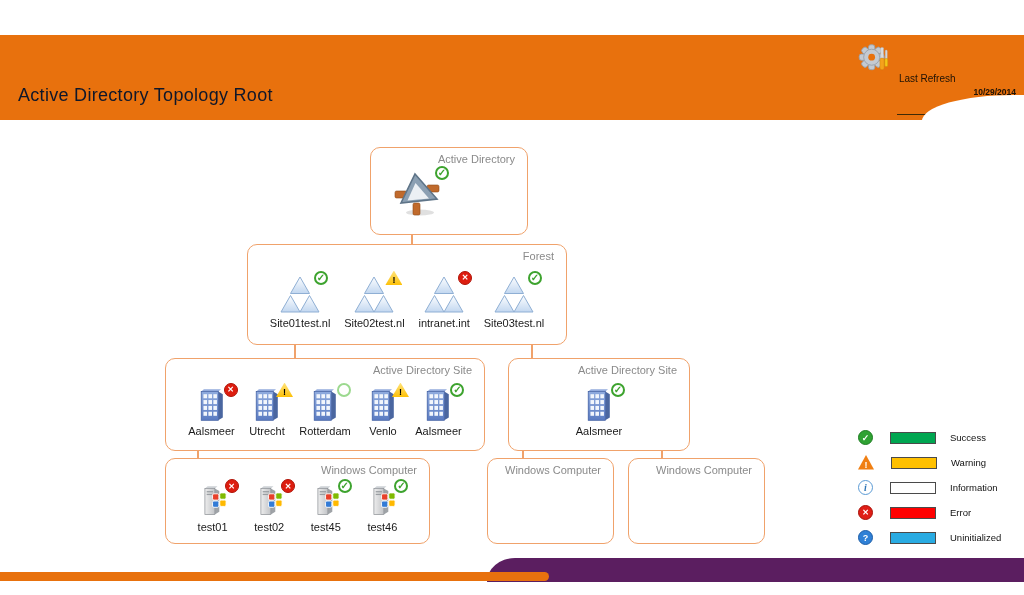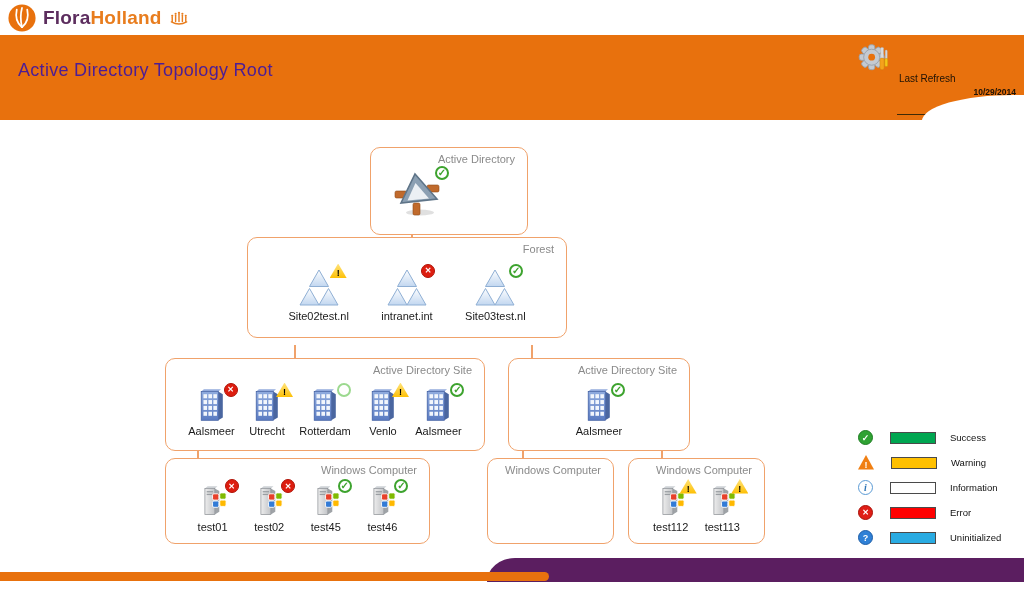--- a/index.html
+++ b/index.html
@@ -9,33 +9,33 @@
   
   .topbar{position:absolute;left:0;top:0;right:0;height:35px;background:#fff;display:flex;align-items:center;}
   .logo-flower{width:28px;height:28px;margin-left:8px;}
   .brand{margin-left:7px;font-size:19px;font-weight:bold;letter-spacing:.2px;display:flex;align-items:center;}
   .brand .flora{color:#5C2D5E;}
   .brand .holland{color:#E87D1E;}
   .logo-crown{width:22px;height:16px;margin-left:6px;margin-top:2px;}
 
   
   .header{position:absolute;left:0;top:35px;right:0;height:85px;background:#E8710D;}
-  .page-title{position:absolute;left:18px;top:25px;color:#4c1d95;font-size:18px;letter-spacing:.3px;}
+  .page-title{position:absolute;left:18px;top:50px;color:#0f172a;font-size:18px;letter-spacing:.3px;}
   .swoosh{position:absolute;right:0;top:60px;width:102px;height:26px;background:#fff;
           border-top-left-radius:95px 27px;}
   .refresh{position:absolute;right:6px;top:6px;display:flex;align-items:flex-start;}
   .gear{width:32px;height:32px;margin-right:8px;margin-top:2px;cursor:pointer;}
   .refresh-info{display:flex;align-items:center;border-bottom:1.5px solid #402a06;padding:2px 2px 5px 2px;}
   .refresh-label{font-size:10px;color:#1d1206;margin-right:16px;margin-top:4px;}
   .refresh-dt{display:flex;flex-direction:column;align-items:flex-end;font-size:8.5px;font-weight:bold;color:#1d1206;line-height:11px;margin-top:44px;}
 
   
   .tbox{position:absolute;background:#fff;border:1.5px solid #F0A26B;border-radius:10px;}
   .b0{left:334px;top:147px;width:156px;height:86px;margin-left:36px;}
-  .b1{left:247px;top:237px;width:318px;height:99px;}
+  .b1{left:247px;top:244px;width:318px;height:99px;}
   .b2{left:165px;top:358px;width:318px;height:91px;}
   .b3{left:508px;top:358px;width:180px;height:91px;}
   .b4{left:165px;top:458px;width:263px;height:84px;}
   .b5{left:487px;top:458px;width:125px;height:84px;}
   .b6{left:628px;top:458px;width:135px;height:84px;}
   .tbox-label{position:absolute;top:5px;right:12px;font-size:11px;color:#8a8a8a;}
   .items{position:absolute;left:8px;right:8px;top:20px;bottom:6px;display:flex;
          justify-content:space-evenly;align-items:center;}
   .b0 .items{justify-content:flex-start;padding-left:14px;top:12px;}
   .node{display:flex;flex-direction:column;align-items:center;cursor:pointer;}
@@ -195,32 +195,20 @@
         <path d="M10 6.5 C8 16 10 22 16 26.5"></path>
         <path d="M22 6.5 C24 16 22 22 16 26.5"></path>
         <path d="M16 4.5 C14.2 11 14.2 19 16 26.5"></path>
       </g>
     </symbol>
   </defs>
 </svg>
 
 <div class="page">
 
-  <div class="topbar">
-    <svg class="logo-flower">
-        <use href="#ic-flower"></use>
-      </svg>
-    <div class="brand">
-      <span class="flora">Flora</span>
-        <span class="holland">Holland</span>
-    </div>
-    <svg class="logo-crown">
-        <use href="#ic-crown"></use>
-      </svg>
-  </div>
 
   <div class="header">
     <div class="page-title">Active Directory Topology Root</div>
     <div class="refresh">
       <svg class="gear">
           <use href="#ic-gear"></use>
         </svg>
       <div class="refresh-info">
         <span class="refresh-label">Last Refresh</span>
         <span class="refresh-dt">
@@ -254,20 +242,29 @@
   </div>
 
   <div class="tbox b1">
     <div class="tbox-label">Forest</div>
     <div class="items">
       <div class="node">
         <div class="nicon">
           <svg class="svgic">
               <use href="#ic-forest"></use>
             </svg>
+          <span class="badge" data-status="success"></span>
+        </div>
+        <div class="nlabel">Site01test.nl</div>
+      </div>
+      <div class="node">
+        <div class="nicon">
+          <svg class="svgic">
+              <use href="#ic-forest"></use>
+            </svg>
           <span class="badge" data-status="warning"></span>
         </div>
         <div class="nlabel">Site02test.nl</div>
       </div>
       <div class="node">
         <div class="nicon">
           <svg class="svgic">
               <use href="#ic-forest"></use>
             </svg>
           <span class="badge" data-status="error"></span>
@@ -393,40 +390,20 @@
       </div>
     </div>
   </div>
 
   <div class="tbox b5">
     <div class="tbox-label">Windows Computer</div>
   </div>
 
   <div class="tbox b6">
     <div class="tbox-label">Windows Computer</div>
-    <div class="items">
-      <div class="node">
-        <div class="nicon">
-          <svg class="svgic">
-              <use href="#ic-computer"></use>
-            </svg>
-          <span class="badge" data-status="warning"></span>
-        </div>
-        <div class="nlabel">test112</div>
-      </div>
-      <div class="node">
-        <div class="nicon">
-          <svg class="svgic">
-              <use href="#ic-computer"></use>
-            </svg>
-          <span class="badge" data-status="warning"></span>
-        </div>
-        <div class="nlabel">test113</div>
-      </div>
-    </div>
   </div>
 
   <div class="legend">
     <div class="lgrow">
       <span class="lgicon" data-status="success"></span>
       <span class="lgswatch" style="background: rgb(0, 166, 81);"></span>
       <span class="lglabel">Success</span>
     </div>
     <div class="lgrow">
       <span class="lgicon" data-status="warning"></span>

